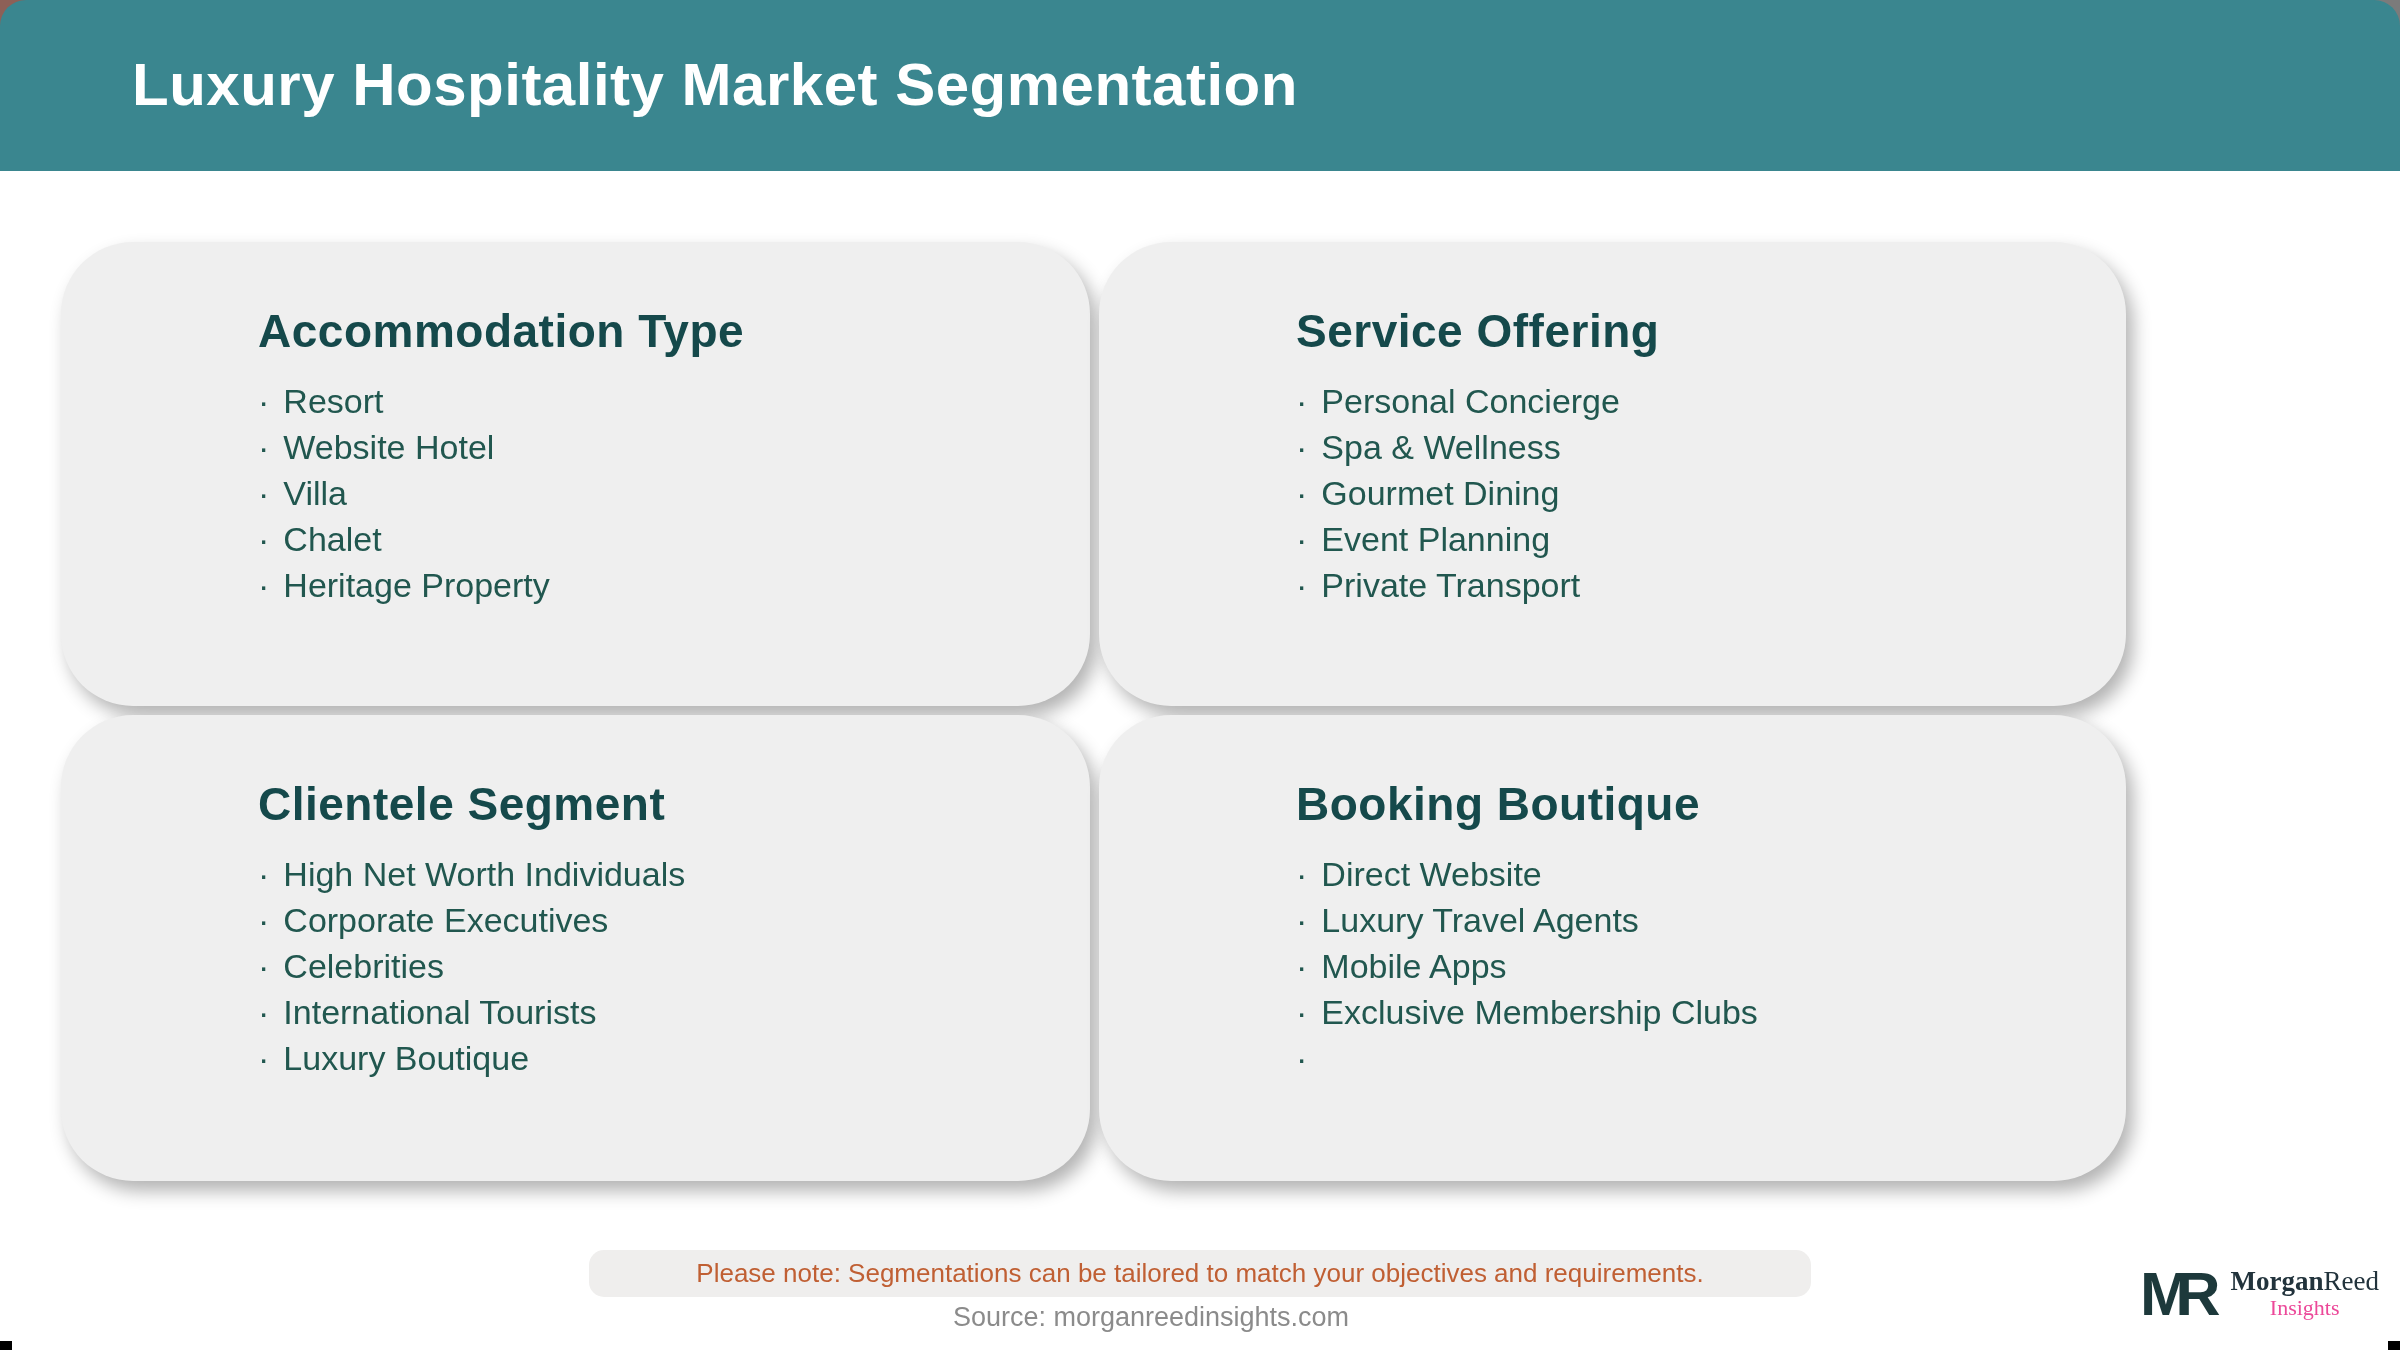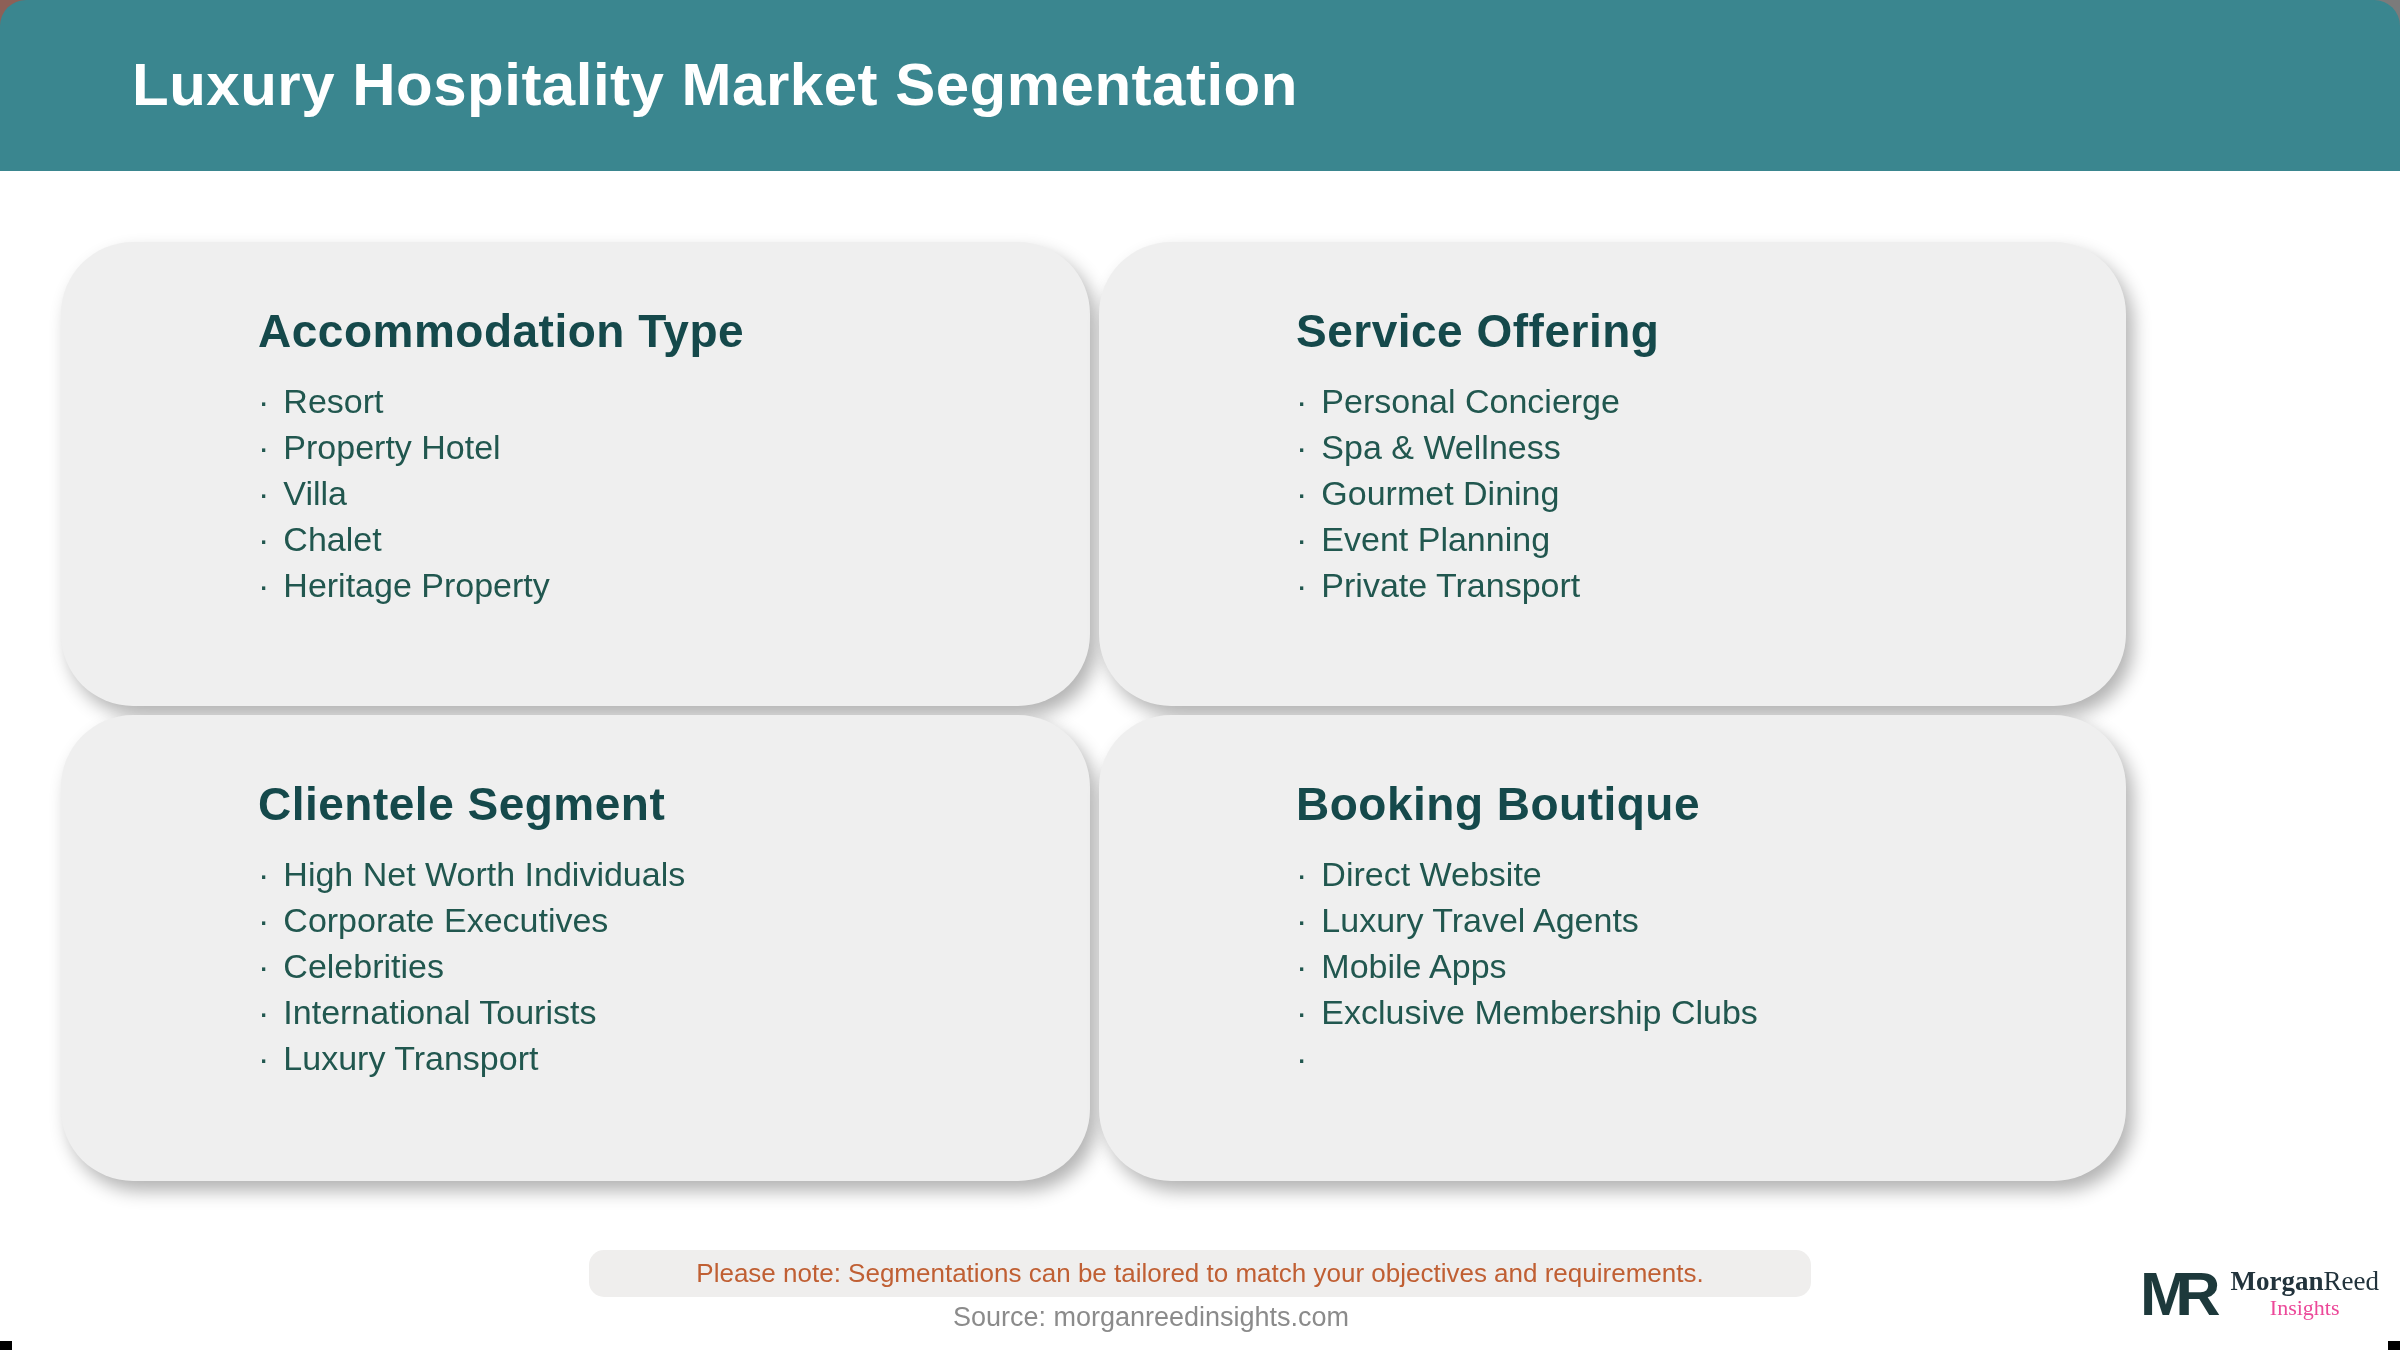--- a/index.html
+++ b/index.html
@@ -89,21 +89,21 @@
   <div class="grid">
     <section class="card">
       <h2>Accommodation Type</h2>
       <ul>
           <li>
             <span class="dot">·</span>
             <span>Resort</span>
           </li>
           <li>
             <span class="dot">·</span>
-            <span>Property Hotel</span>
+            <span>Website Hotel</span>
           </li>
           <li>
             <span class="dot">·</span>
             <span>Villa</span>
           </li>
           <li>
             <span class="dot">·</span>
             <span>Chalet</span>
           </li>
           <li>
@@ -151,21 +151,21 @@
           <li>
             <span class="dot">·</span>
             <span>Celebrities</span>
           </li>
           <li>
             <span class="dot">·</span>
             <span>International Tourists</span>
           </li>
           <li>
             <span class="dot">·</span>
-            <span>Luxury Transport</span>
+            <span>Luxury Boutique</span>
           </li>
         </ul>
     </section>
     <section class="card">
       <h2>Booking Boutique</h2>
       <ul>
           <li>
             <span class="dot">·</span>
             <span>Direct Website</span>
           </li>

